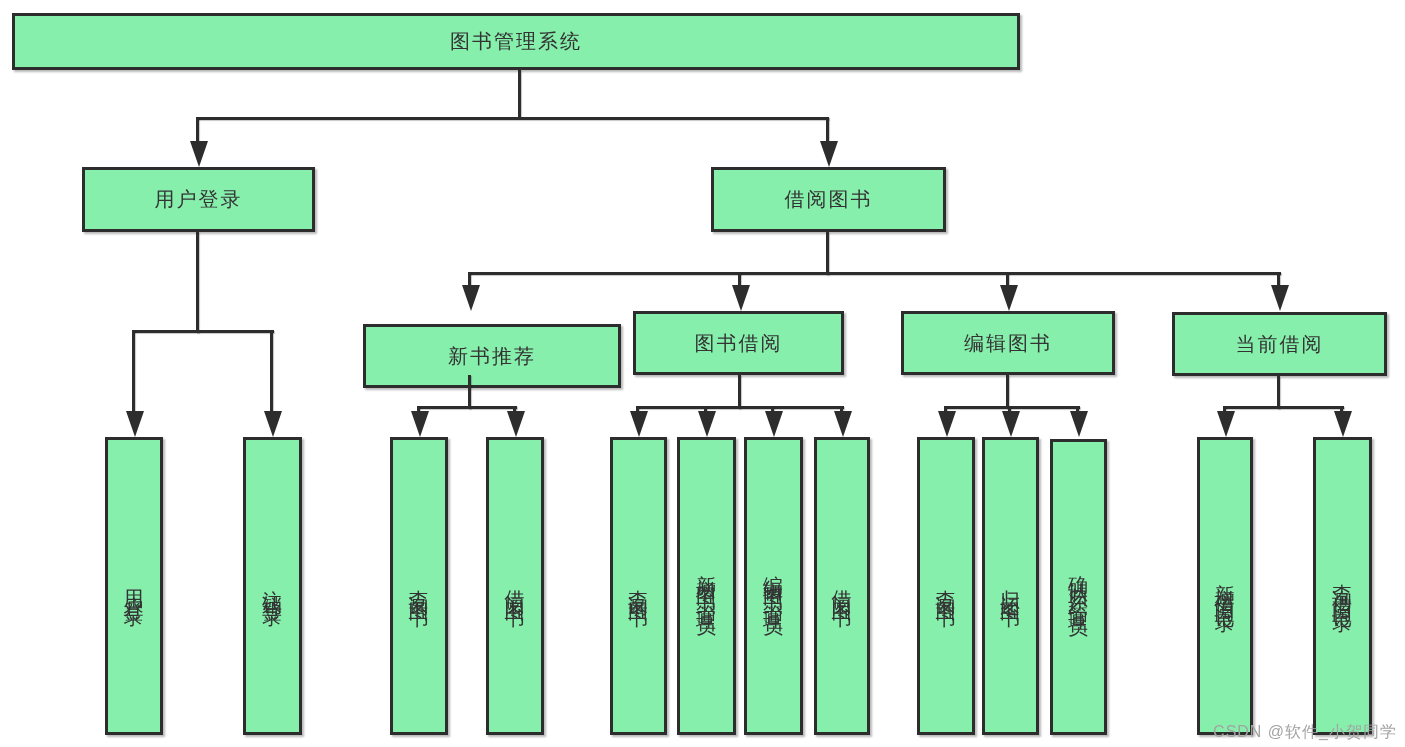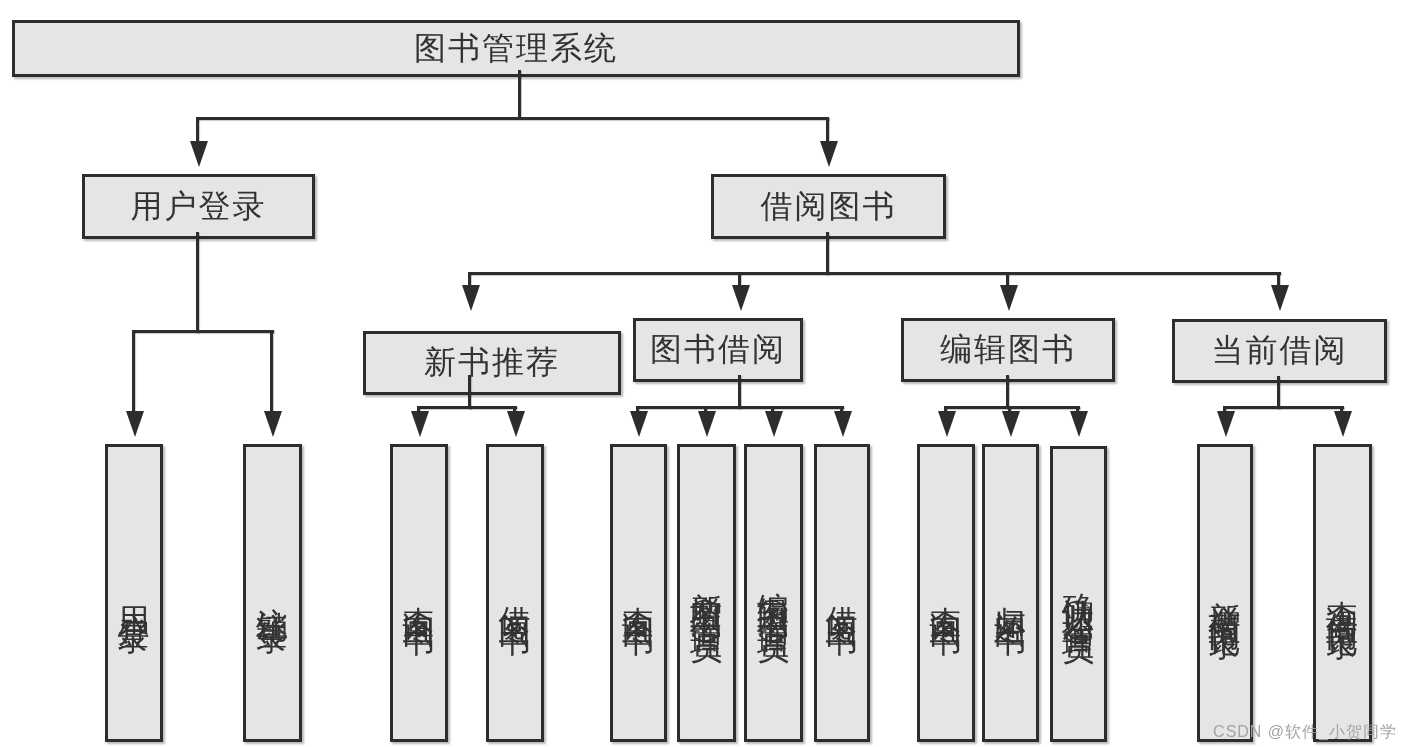--- a/index.html
+++ b/index.html
@@ -8,28 +8,27 @@
     width: 1405px; height: 747px;
     background: #ffffff;
     font-family: "Liberation Sans", "DejaVu Sans", sans-serif;
     color: #333333;
     overflow: hidden;
     position: relative;
   }
   .canvas { position: absolute; inset: 0; }
   .box {
     position: absolute;
-    background: #e5e5e5;
+    background: #86efac;
     border: 3px solid #2d2d2d;
     box-shadow: 2px 2px 2px rgba(0,0,0,0.28);
     display: flex; align-items: center; justify-content: center;
-    font-size: 32px;
+    font-size: 20px;
     letter-spacing: 2px;
     color: #333333;
-    margin-top: 7px;
   }
   .leaf {
     writing-mode: vertical-rl;
     text-orientation: mixed;
     letter-spacing: 6px;
     line-height: 1;
   }
   .hline {
     position: absolute; height: 3px;
     background: #2d2d2d;
@@ -82,21 +81,21 @@
   <div class="vline" style="left:468px;top:272px;height:18px"></div>
   <div class="arrow" style="left:462px;top:285px"></div>
   <div class="vline" style="left:738px;top:272px;height:18px"></div>
   <div class="arrow" style="left:732px;top:285px"></div>
   <div class="vline" style="left:1006px;top:272px;height:18px"></div>
   <div class="arrow" style="left:1000px;top:285px"></div>
   <div class="vline" style="left:1277px;top:272px;height:18px"></div>
   <div class="arrow" style="left:1271px;top:285px"></div>
 
   <div class="box" style="left:363px;top:324px;width:258px;height:64px">新书推荐</div>
-  <div class="box" style="left:633px;top:311px;width:170px;height:64px">图书借阅</div>
+  <div class="box" style="left:633px;top:311px;width:211px;height:64px">图书借阅</div>
   <div class="box" style="left:901px;top:311px;width:214px;height:64px">编辑图书</div>
   <div class="box" style="left:1172px;top:312px;width:215px;height:64px">当前借阅</div>
 
   <div class="vline" style="left:468px;top:375px;height:34px"></div>
   <div class="hline" style="left:417px;top:406px;width:100px"></div>
   <div class="vline" style="left:417px;top:406px;height:10px"></div>
   <div class="arrow" style="left:411px;top:411px"></div>
   <div class="vline" style="left:513px;top:406px;height:10px"></div>
   <div class="arrow" style="left:507px;top:411px"></div>
 

